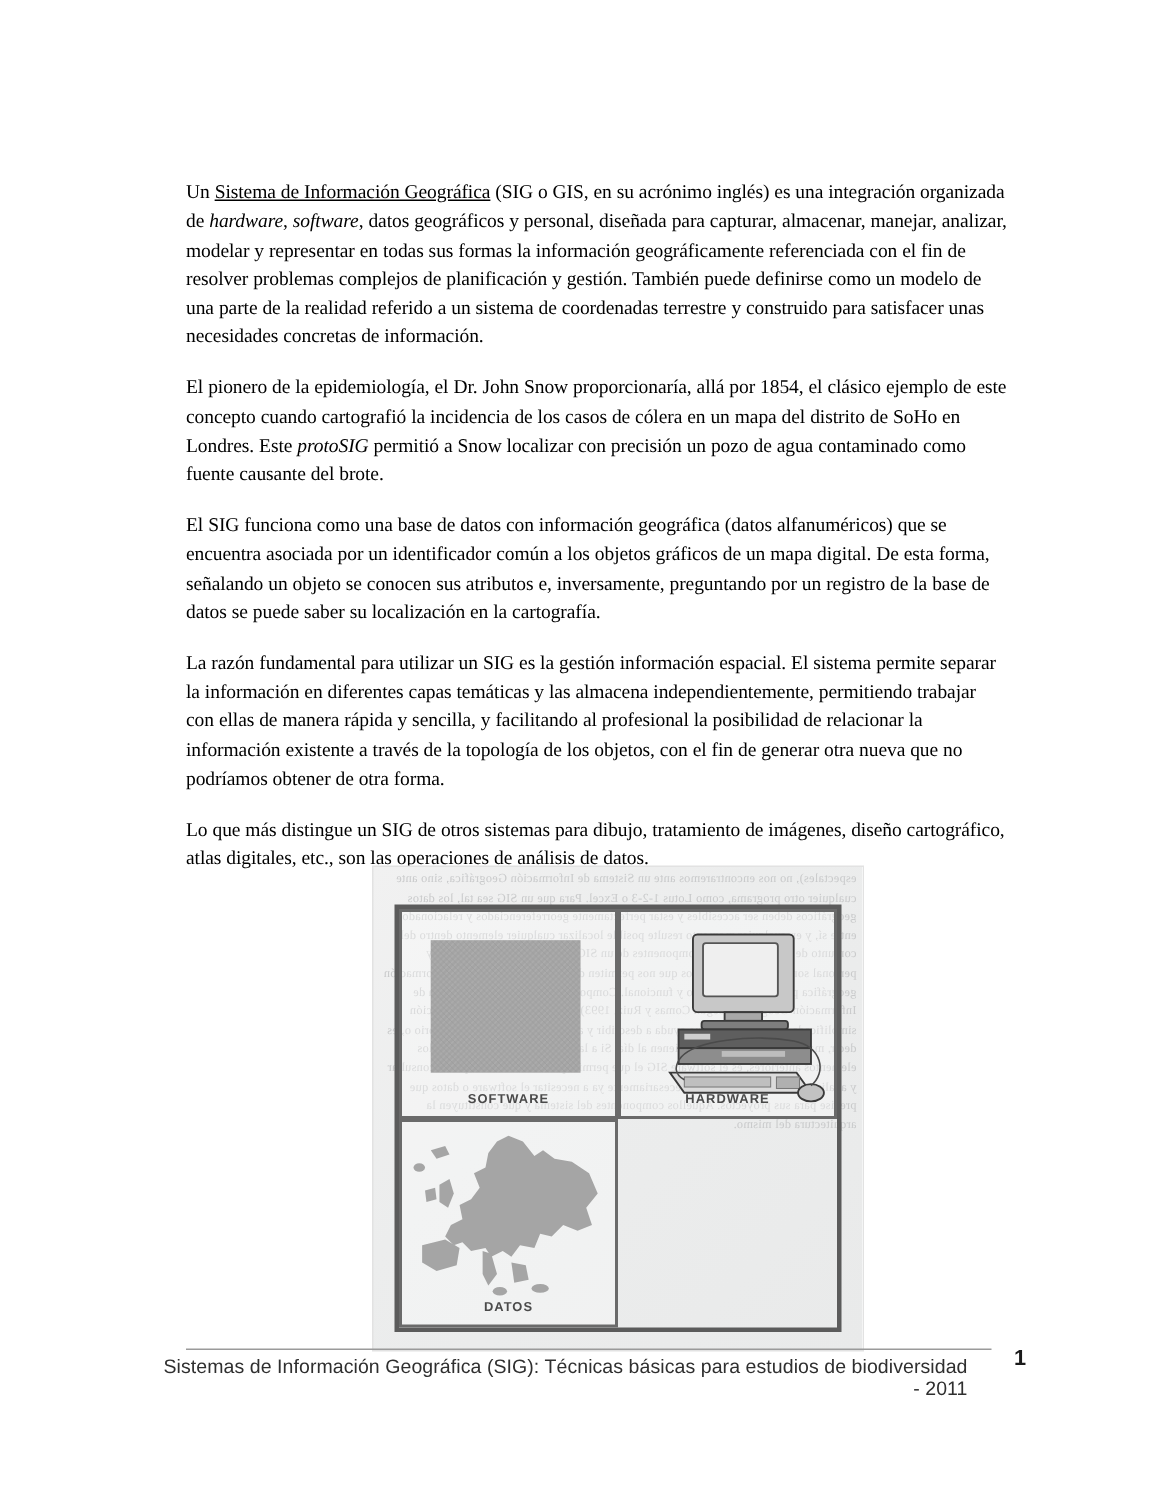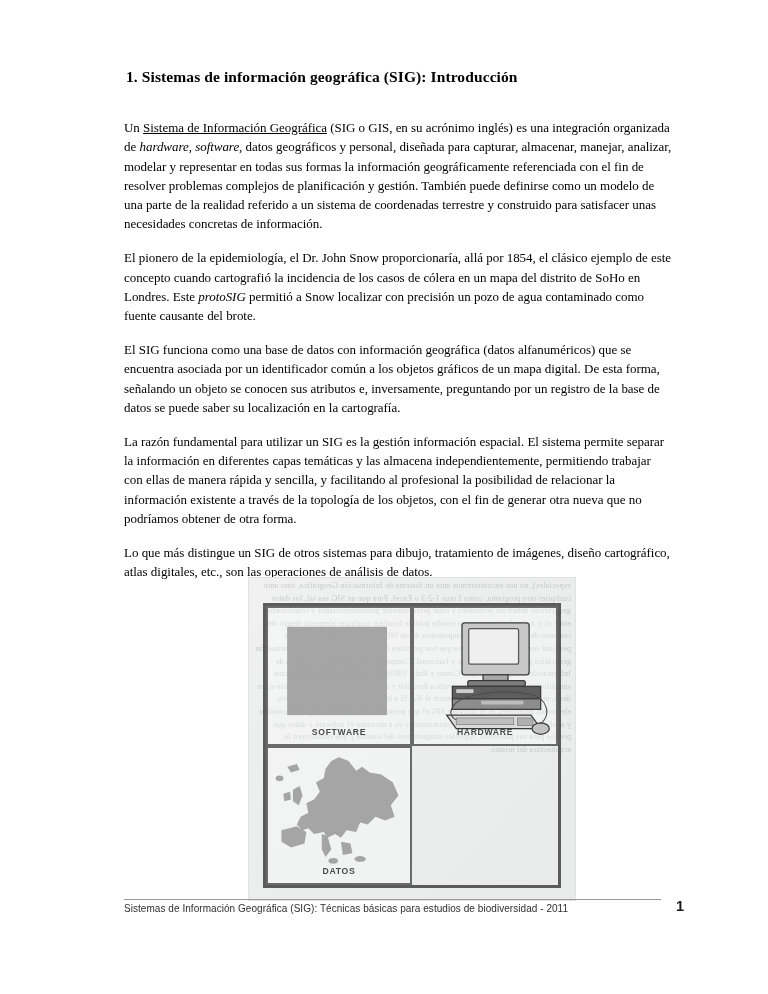--- a/index.html
+++ b/index.html
@@ -145,45 +145,44 @@
   .footer-rule {
     position: absolute;
     left: 124px;
     top: 899px;
     width: 537px;
     height: 1px;
     background: #9a9a9a;
   }
   .footer-text {
     position: absolute;
-    left: 124px;
+    left: 108px;
     top: 903px;
     width: 537px;
-    text-align: left;
-    font-family: "Liberation Sans", sans-serif;
-    font-size: 10px;
+    text-align: right;
+    font-family: "Liberation Sans", sans-serif;
+    font-size: 13px;
     color: #2f2f2f;
     letter-spacing: 0.05px;
   }
   .page-number {
     position: absolute;
     left: 676px;
     top: 898px;
     font-family: "Liberation Sans", sans-serif;
     font-size: 14.5px;
     font-weight: bold;
     color: #1a1a1a;
   }
 </style>
 </head>
 <body>
 
 <div class="page">
 
-  <h1 class="doc-title">1. Sistemas de información geográfica (SIG): Introducción</h1>
 
   <div class="body-col">
 
     <p class="para"><span>Un </span><span class="u">Sistema de Información Geográfica</span><span> (SIG o GIS, en su acrónimo inglés) es una integración organizada de </span><span class="i">hardware</span><span>, </span><span class="i">software</span><span>, datos geográficos y personal, diseñada para capturar, almacenar, manejar, analizar, modelar y representar en todas sus formas la información geográficamente referenciada con el fin de resolver problemas complejos de planificación y gestión. También puede definirse como un modelo de una parte de la realidad referido a un sistema de coordenadas terrestre y construido para satisfacer unas necesidades concretas de información.</span></p>
 
     <p class="para"><span>El pionero de la epidemiología, el Dr. John Snow proporcionaría, allá por 1854, el clásico ejemplo de este concepto cuando cartografió la incidencia de los casos de cólera en un mapa del distrito de SoHo en Londres. Este </span><span class="i">protoSIG</span><span> permitió a Snow localizar con precisión un pozo de agua contaminado como fuente causante del brote.</span></p>
 
     <p class="para">El SIG funciona como una base de datos con información geográfica (datos alfanuméricos) que se encuentra asociada por un identificador común a los objetos gráficos de un mapa digital. De esta forma, señalando un objeto se conocen sus atributos e, inversamente, preguntando por un registro de la base de datos se puede saber su localización en la cartografía.</p>
 
     <p class="para">La razón fundamental para utilizar un SIG es la gestión información espacial. El sistema permite separar la información en diferentes capas temáticas y las almacena independientemente, permitiendo trabajar con ellas de manera rápida y sencilla, y facilitando al profesional la posibilidad de relacionar la información existente a través de la topología de los objetos, con el fin de generar otra nueva que no podríamos obtener de otra forma.</p>

